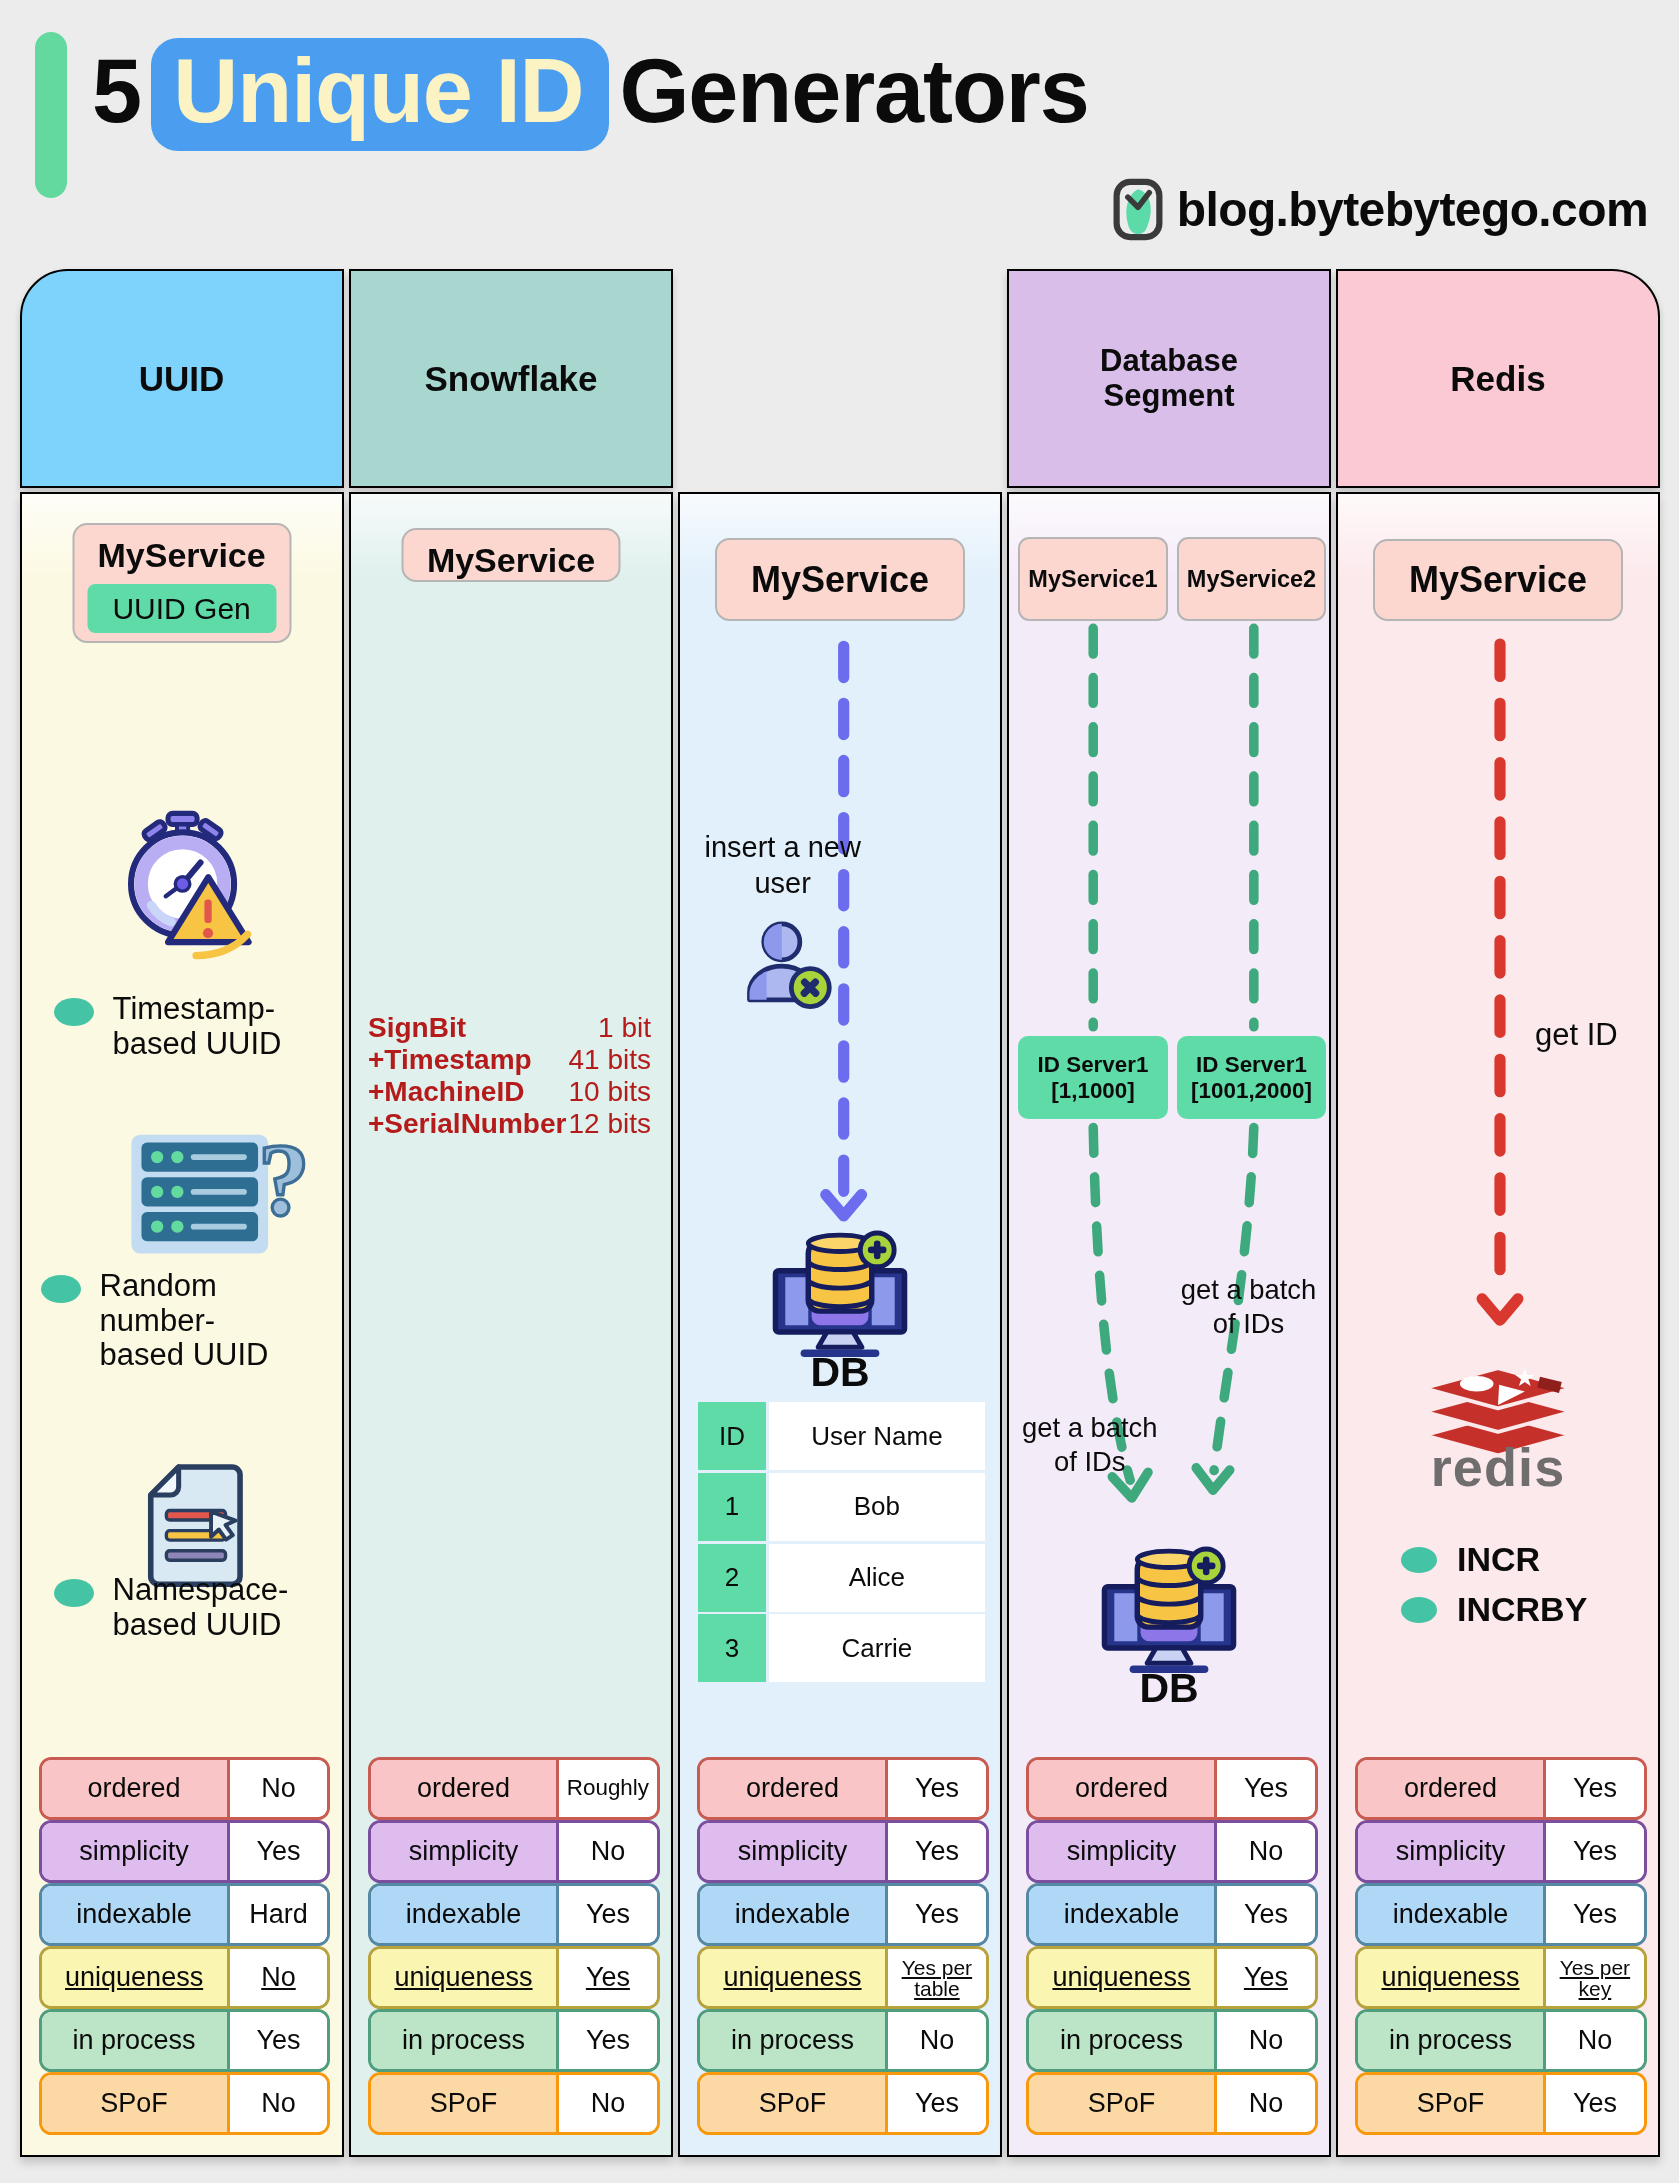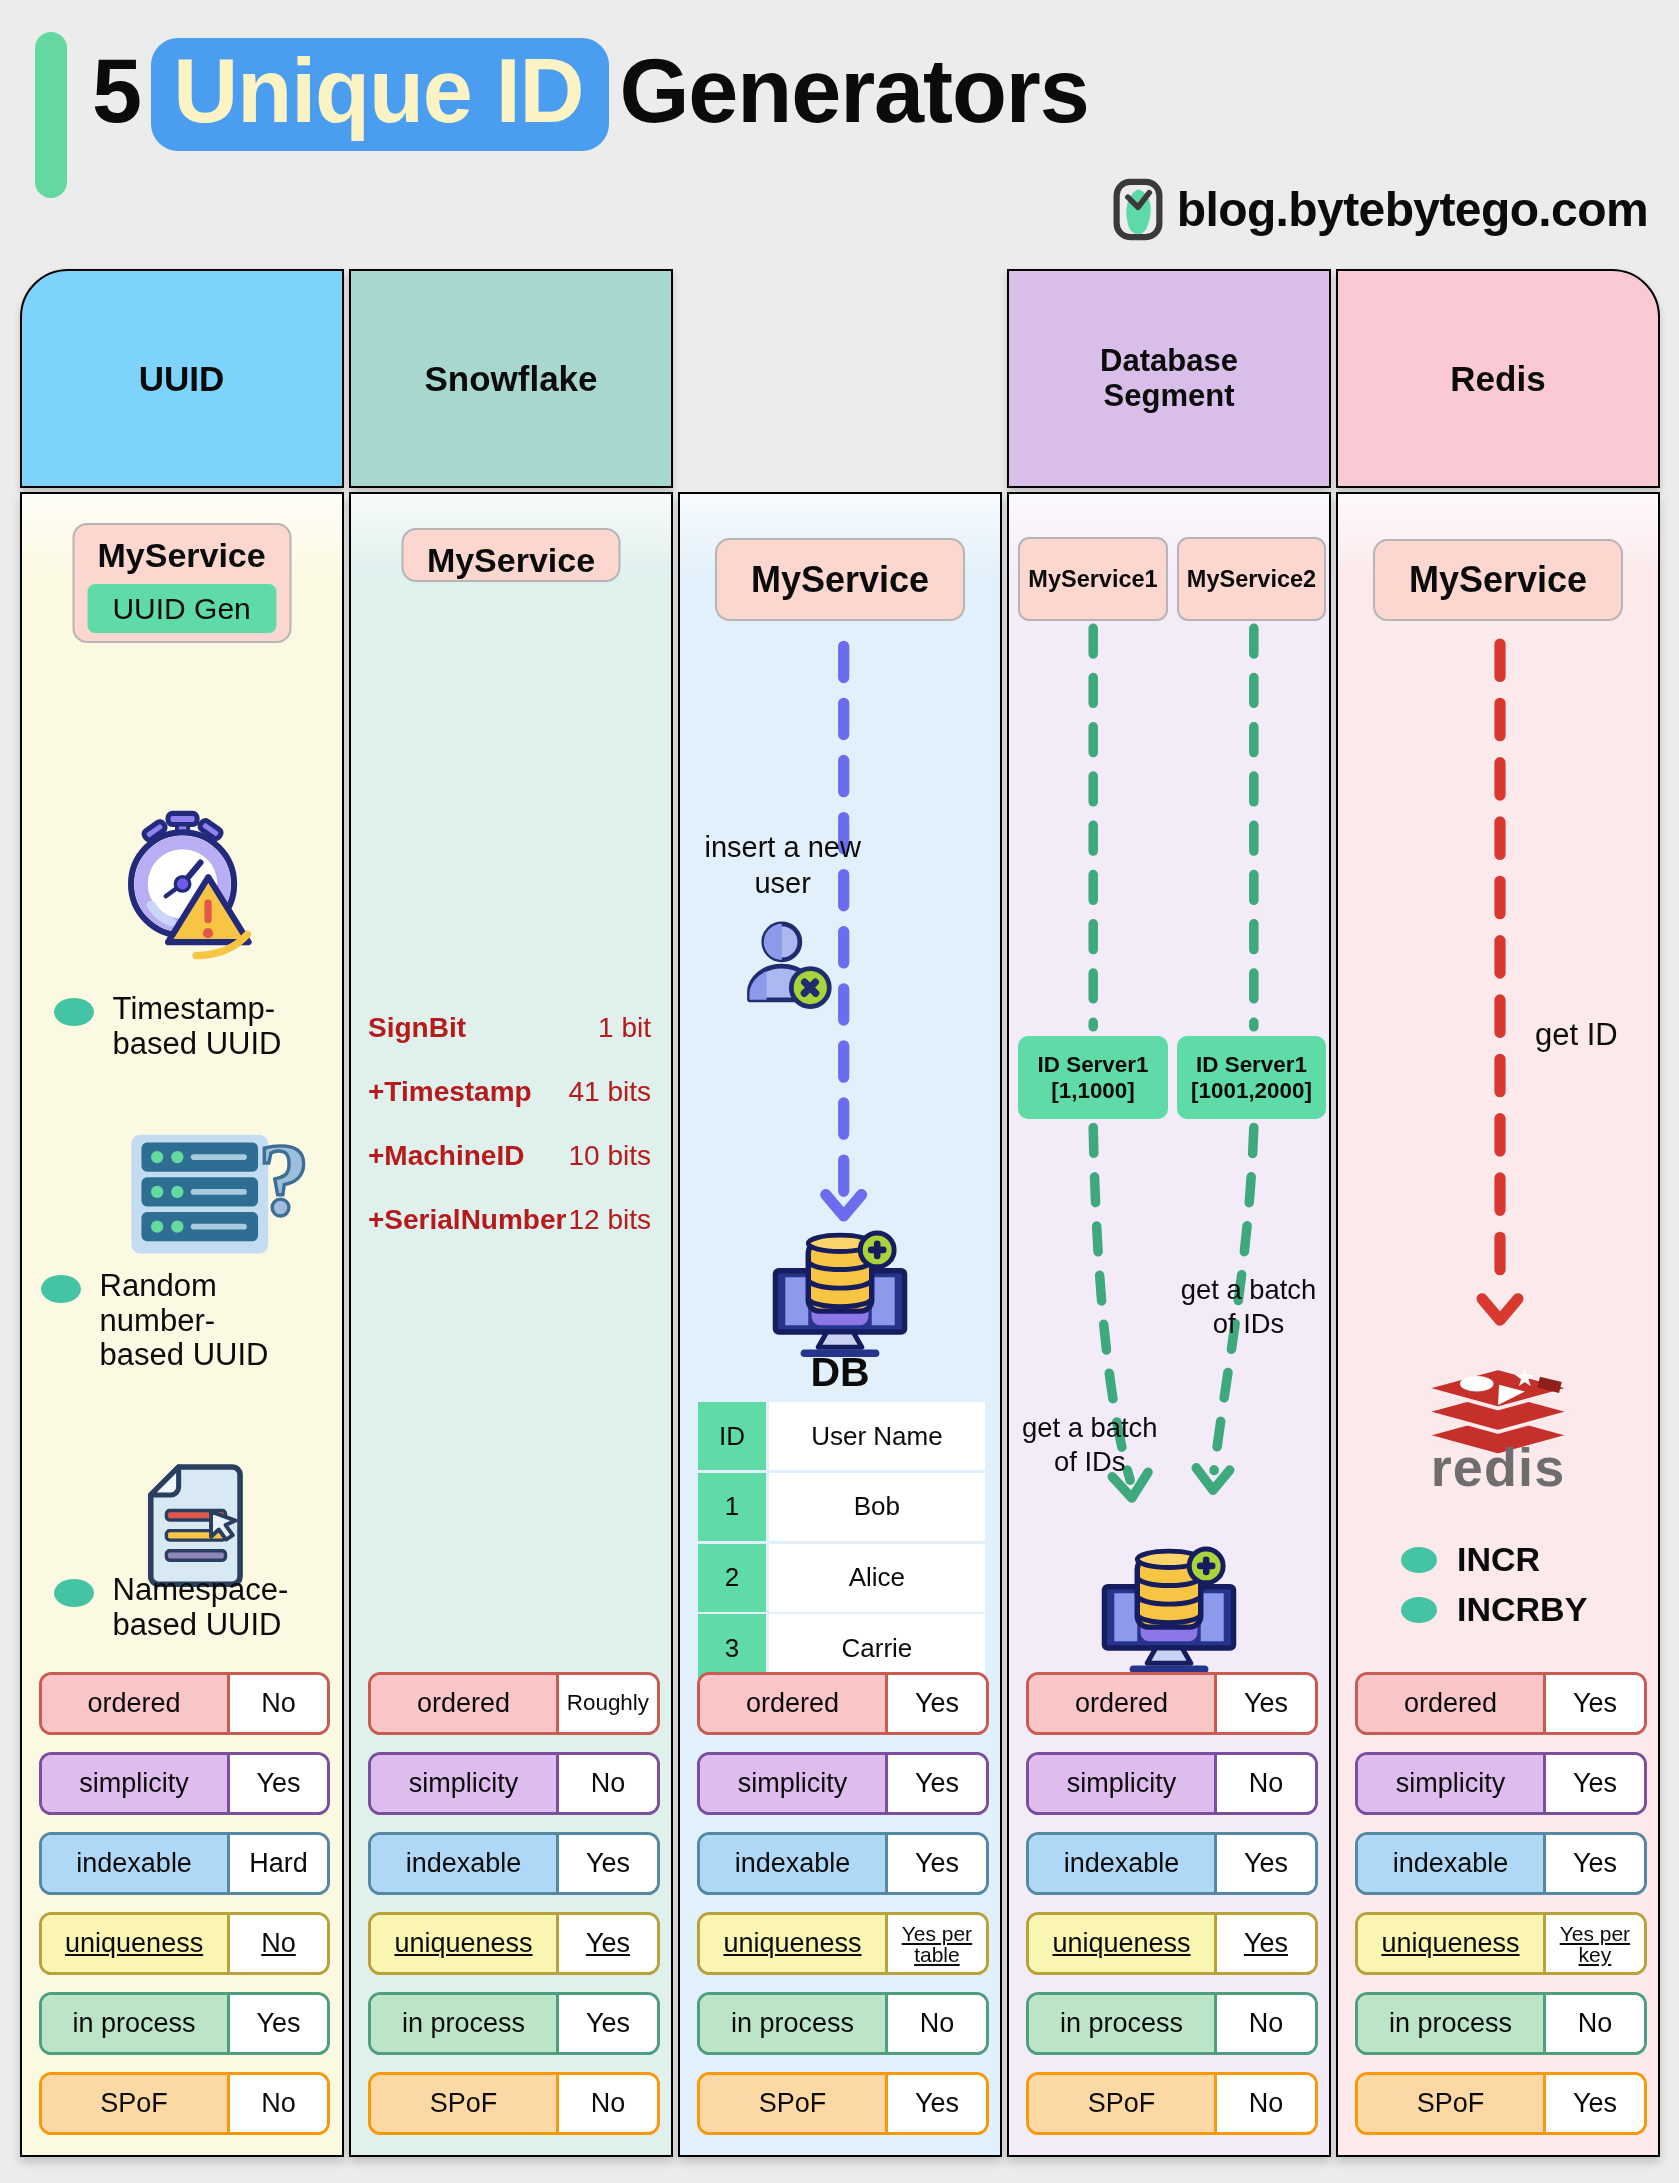--- a/index.html
+++ b/index.html
@@ -40,21 +40,21 @@
   .svc.single{display:flex;align-items:center;justify-content:center;}
   .svc.single .svc-title{padding:0;font-size:36px;}
   .svc.mini{display:flex;align-items:center;justify-content:center;font-size:23.5px;font-weight:700;border-radius:11.2px;}
 
   
   .bullet{position:absolute;display:flex;align-items:flex-start;gap:19px;}
   .dot{flex:0 0 auto;width:40px;height:28px;border-radius:50%;background:#45C4A5;margin-top:5.6px;}
   .btext{font-size:31px;line-height:1.12;width:190px;}
 
   
-  .bits{position:absolute;left:17px;right:20px;top:518px;display:flex;flex-direction:column;gap:32px;}
+  .bits{position:absolute;left:17px;right:20px;top:518px;display:flex;flex-direction:column;}
   .bit-row{display:flex;justify-content:space-between;align-items:baseline;
            color:#B51B1B;font-size:28px;font-weight:700;}
   .bit-val{font-weight:400;}
 
   
   .flow-label{position:absolute;font-size:29px;line-height:1.25;text-align:center;}
 
   
   .utable{position:absolute;left:18px;top:908px;width:287px;display:grid;grid-template-columns:68px 1fr;gap:2.8px;}
   .ucell{height:68px;display:flex;align-items:center;justify-content:center;font-size:26px;}
@@ -67,21 +67,21 @@
          align-items:center;justify-content:center;font-size:22.4px;line-height:1.15;font-weight:600;}
 
   
   .redis-word{position:absolute;left:50%;transform:translateX(-50%);top:942px;font-size:54px;font-weight:700;
               color:#6F6D6D;letter-spacing:1.1px;}
   .cmds{position:absolute;left:63px;top:1046px;display:flex;flex-direction:column;gap:11.2px;}
   .cmd{display:flex;align-items:center;gap:20px;font-size:34px;font-weight:600;}
   .cdot{width:36px;height:26px;border-radius:50%;background:#45C4A5;}
 
   
-  .attr-table{position:absolute;left:17px;right:11.2px;bottom:20px;display:flex;flex-direction:column;gap:17px;}
+  .attr-table{position:absolute;left:17px;right:11.2px;bottom:20px;display:flex;flex-direction:column;gap:0;}
   .attr-row{display:flex;height:63px;border-radius:12.3px;border:3.4px solid;overflow:hidden;box-sizing:border-box;background:#fff;}
   .attr-label{flex:0 0 185px;display:flex;align-items:center;justify-content:center;font-size:27px;}
   .attr-value{flex:1;display:flex;align-items:center;justify-content:center;font-size:27px;background:#fff;
               border-left:3.4px solid;text-align:center;line-height:1.0;}
   .attr-value.small{font-size:21px;}
   .attr-value.mid{font-size:22.4px;}
   .r1{border-color:#C85C52;} .r1 .attr-label{background:#F9C5C6;} .r1 .attr-value{border-color:#C85C52;}
   .r2{border-color:#7B4F9E;} .r2 .attr-label{background:#DEBCEE;} .r2 .attr-value{border-color:#7B4F9E;}
   .r3{border-color:#5588A3;} .r3 .attr-label{background:#AFD8F7;} .r3 .attr-value{border-color:#5588A3;}
   .r4{border-color:#B8A23C;text-decoration:underline;} .r4 .attr-label{background:#FBF5B2;} .r4 .attr-value{border-color:#B8A23C;}

